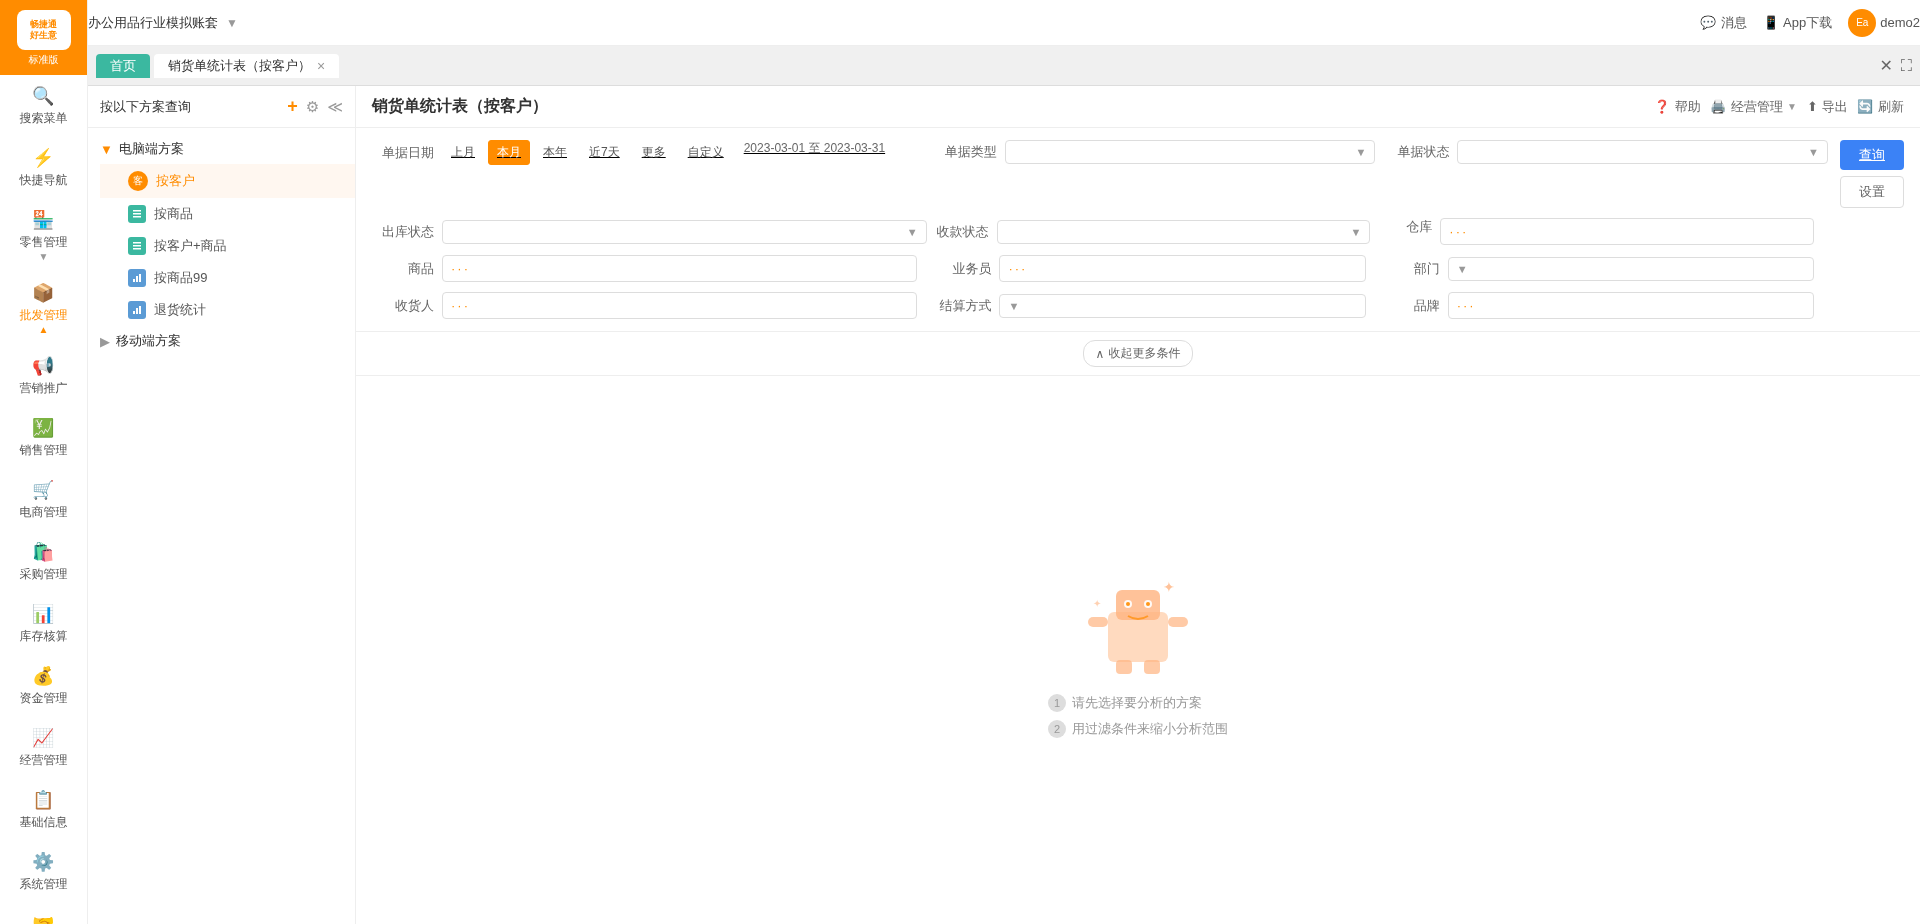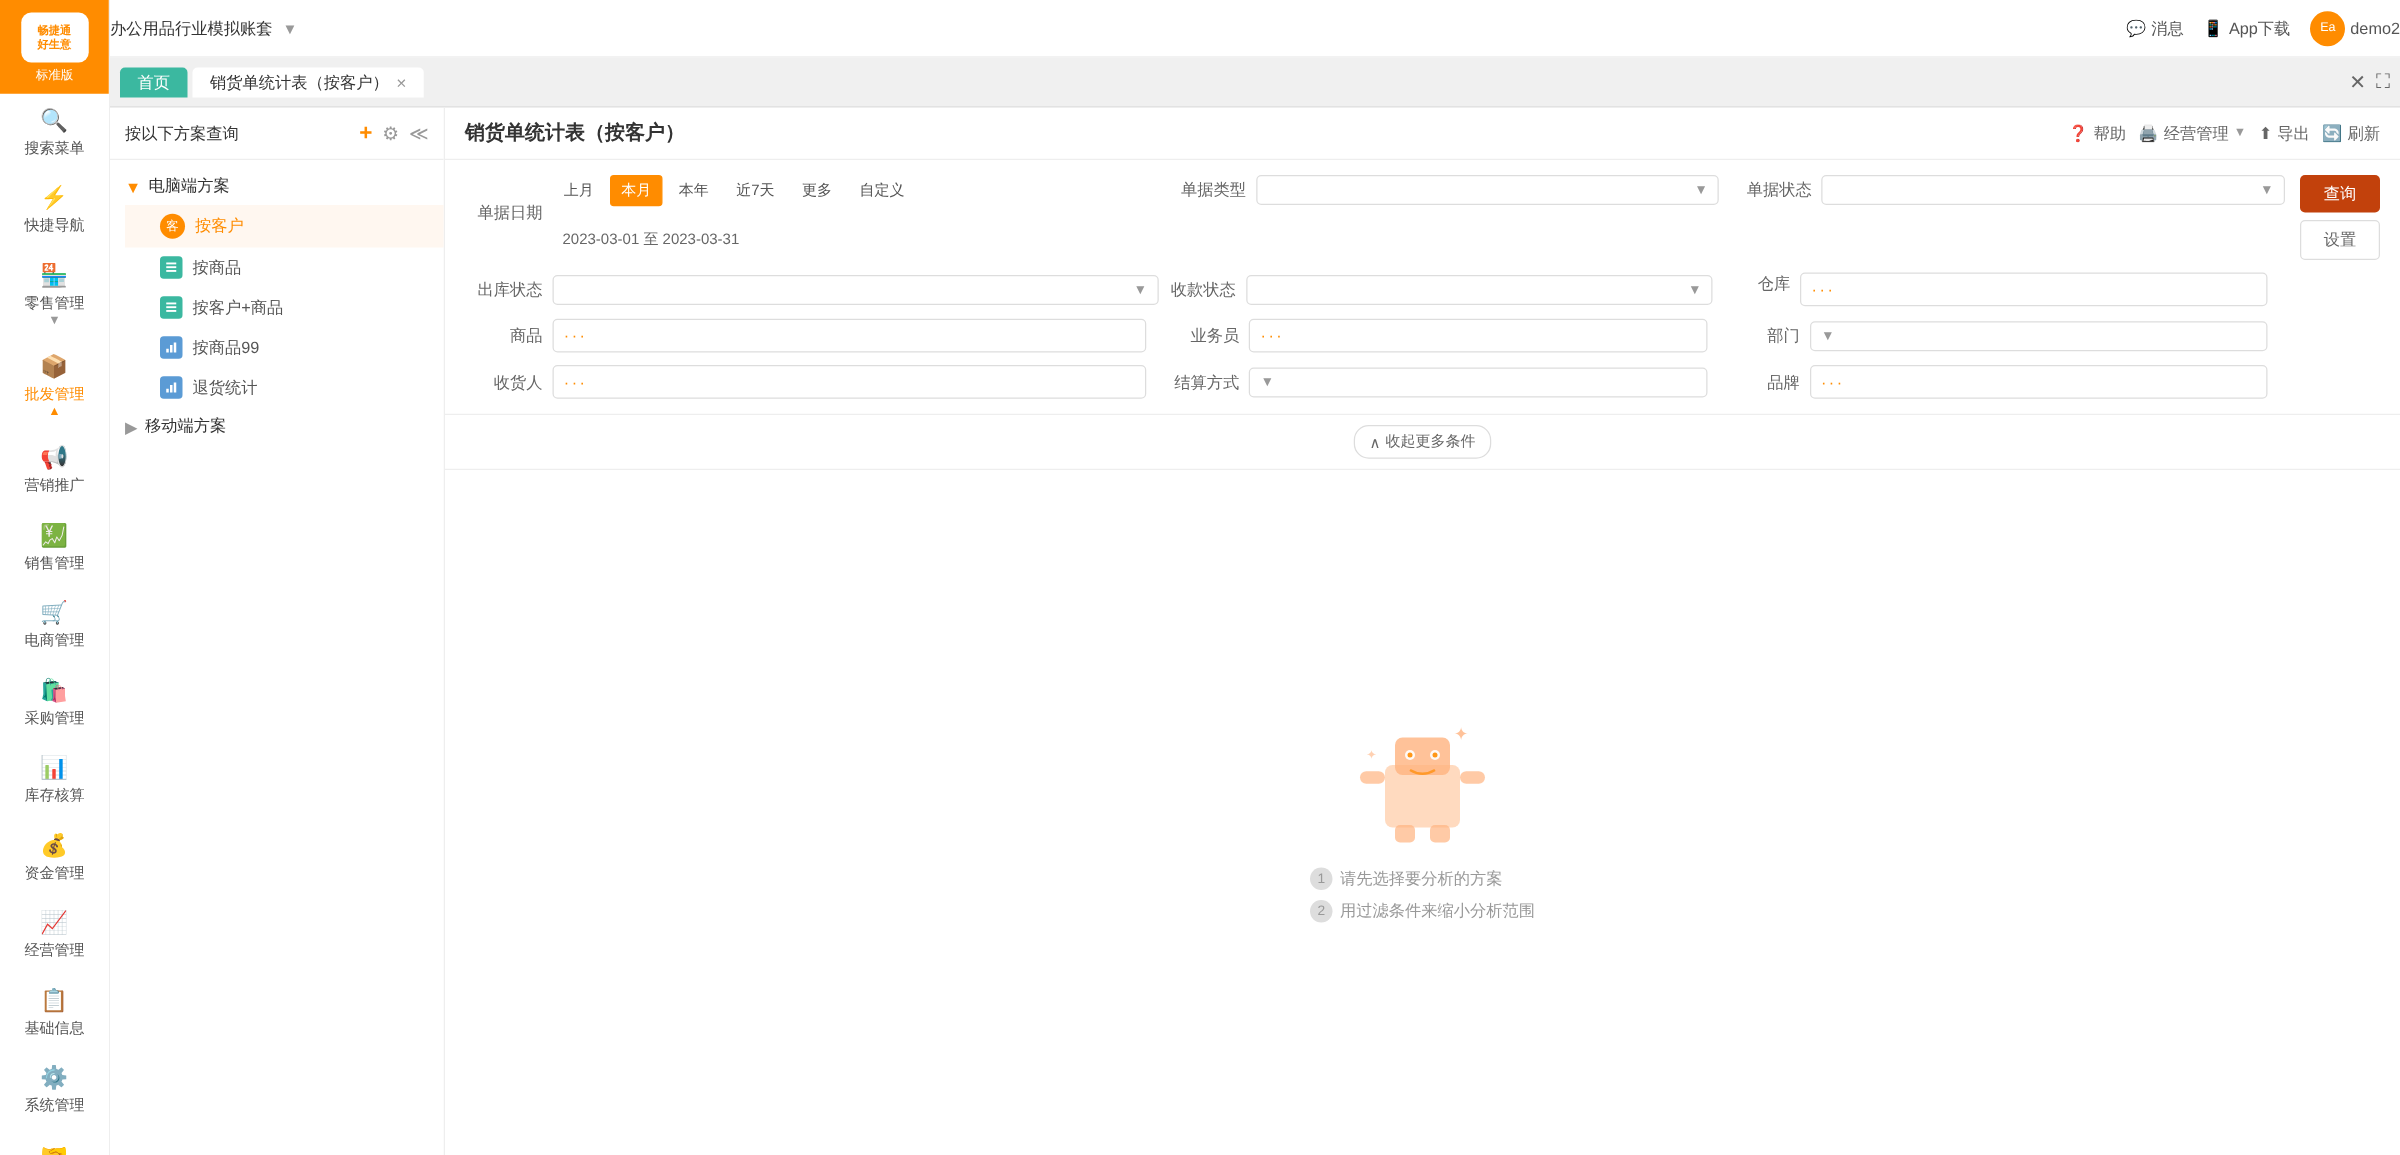--- a/index.html
+++ b/index.html
@@ -49,21 +49,21 @@
     .tree-item .item-icon-sm { width: 18px; height: 18px; border-radius: 3px; background: #3bb8a0; display: flex; align-items: center; justify-content: center; color: #fff; font-size: 9px; }
     .tree-item .item-icon-chart { width: 18px; height: 18px; border-radius: 3px; background: #5b9bd5; display: flex; align-items: center; justify-content: center; color: #fff; font-size: 9px; }
     .tree-group-sub { padding-left: 12px; }
 
     
     .right-panel { flex: 1; display: flex; flex-direction: column; overflow: hidden; background: #fff; }
     .right-panel-header { display: flex; align-items: center; padding: 10px 16px; border-bottom: 1px solid #eee; gap: 12px; }
     .page-title { font-size: 16px; color: #333; font-weight: bold; flex: 1; }
     .action-btns { display: flex; align-items: center; gap: 10px; }
     .action-btn { display: flex; align-items: center; gap: 4px; color: #666; font-size: 13px; cursor: pointer; }
-    .btn-primary { background: #c2410c; color: #fff; border: none; padding: 6px 18px; border-radius: 4px; cursor: pointer; font-size: 13px; }
+    .btn-primary { background: #3b82f6; color: #fff; border: none; padding: 6px 18px; border-radius: 4px; cursor: pointer; font-size: 13px; text-decoration: underline; }
     .btn-secondary { background: #fff; color: #666; border: 1px solid #ddd; padding: 6px 18px; border-radius: 4px; cursor: pointer; font-size: 13px; }
 
     
     .filter-area { padding: 12px 16px; border-bottom: 1px solid #eee; }
     .filter-label { width: 70px; color: #666; font-size: 13px; text-align: right; padding-right: 8px; flex-shrink: 0; }
     .date-tabs { display: flex; align-items: center; gap: 4px; }
     .date-tab { padding: 3px 8px; border-radius: 3px; cursor: pointer; font-size: 12px; color: #555; border: 1px solid transparent; }
     .date-tab.active { background: #ff8c00; color: #fff; border-color: #ff8c00; }
     .date-range { color: #666; font-size: 12px; margin-left: 8px; }
 
@@ -295,21 +295,21 @@
             <span>刷新</span>
           </div>
         </div>
       </div>
 
       <div class="filter-area">
 
         <div style="display:flex;align-items:flex-start;gap:12px;margin-bottom:10px;">
           <div style="display:flex;align-items:center;flex:2.5;">
             <span class="filter-label">单据日期</span>
-            <div style="display:flex;flex-direction:column;gap:18px;">
+            <div style="display:flex;flex-direction:row;gap:3px;text-decoration:underline;">
               <div class="date-tabs">
                 <span class="date-tab">上月</span>
                 <span class="date-tab active">本月</span>
                 <span class="date-tab">本年</span>
                 <span class="date-tab">近7天</span>
                 <span class="date-tab">更多</span>
                 <span class="date-tab">自定义</span>
               </div>
               <span class="date-range">2023-03-01 至 2023-03-31</span>
             </div>

